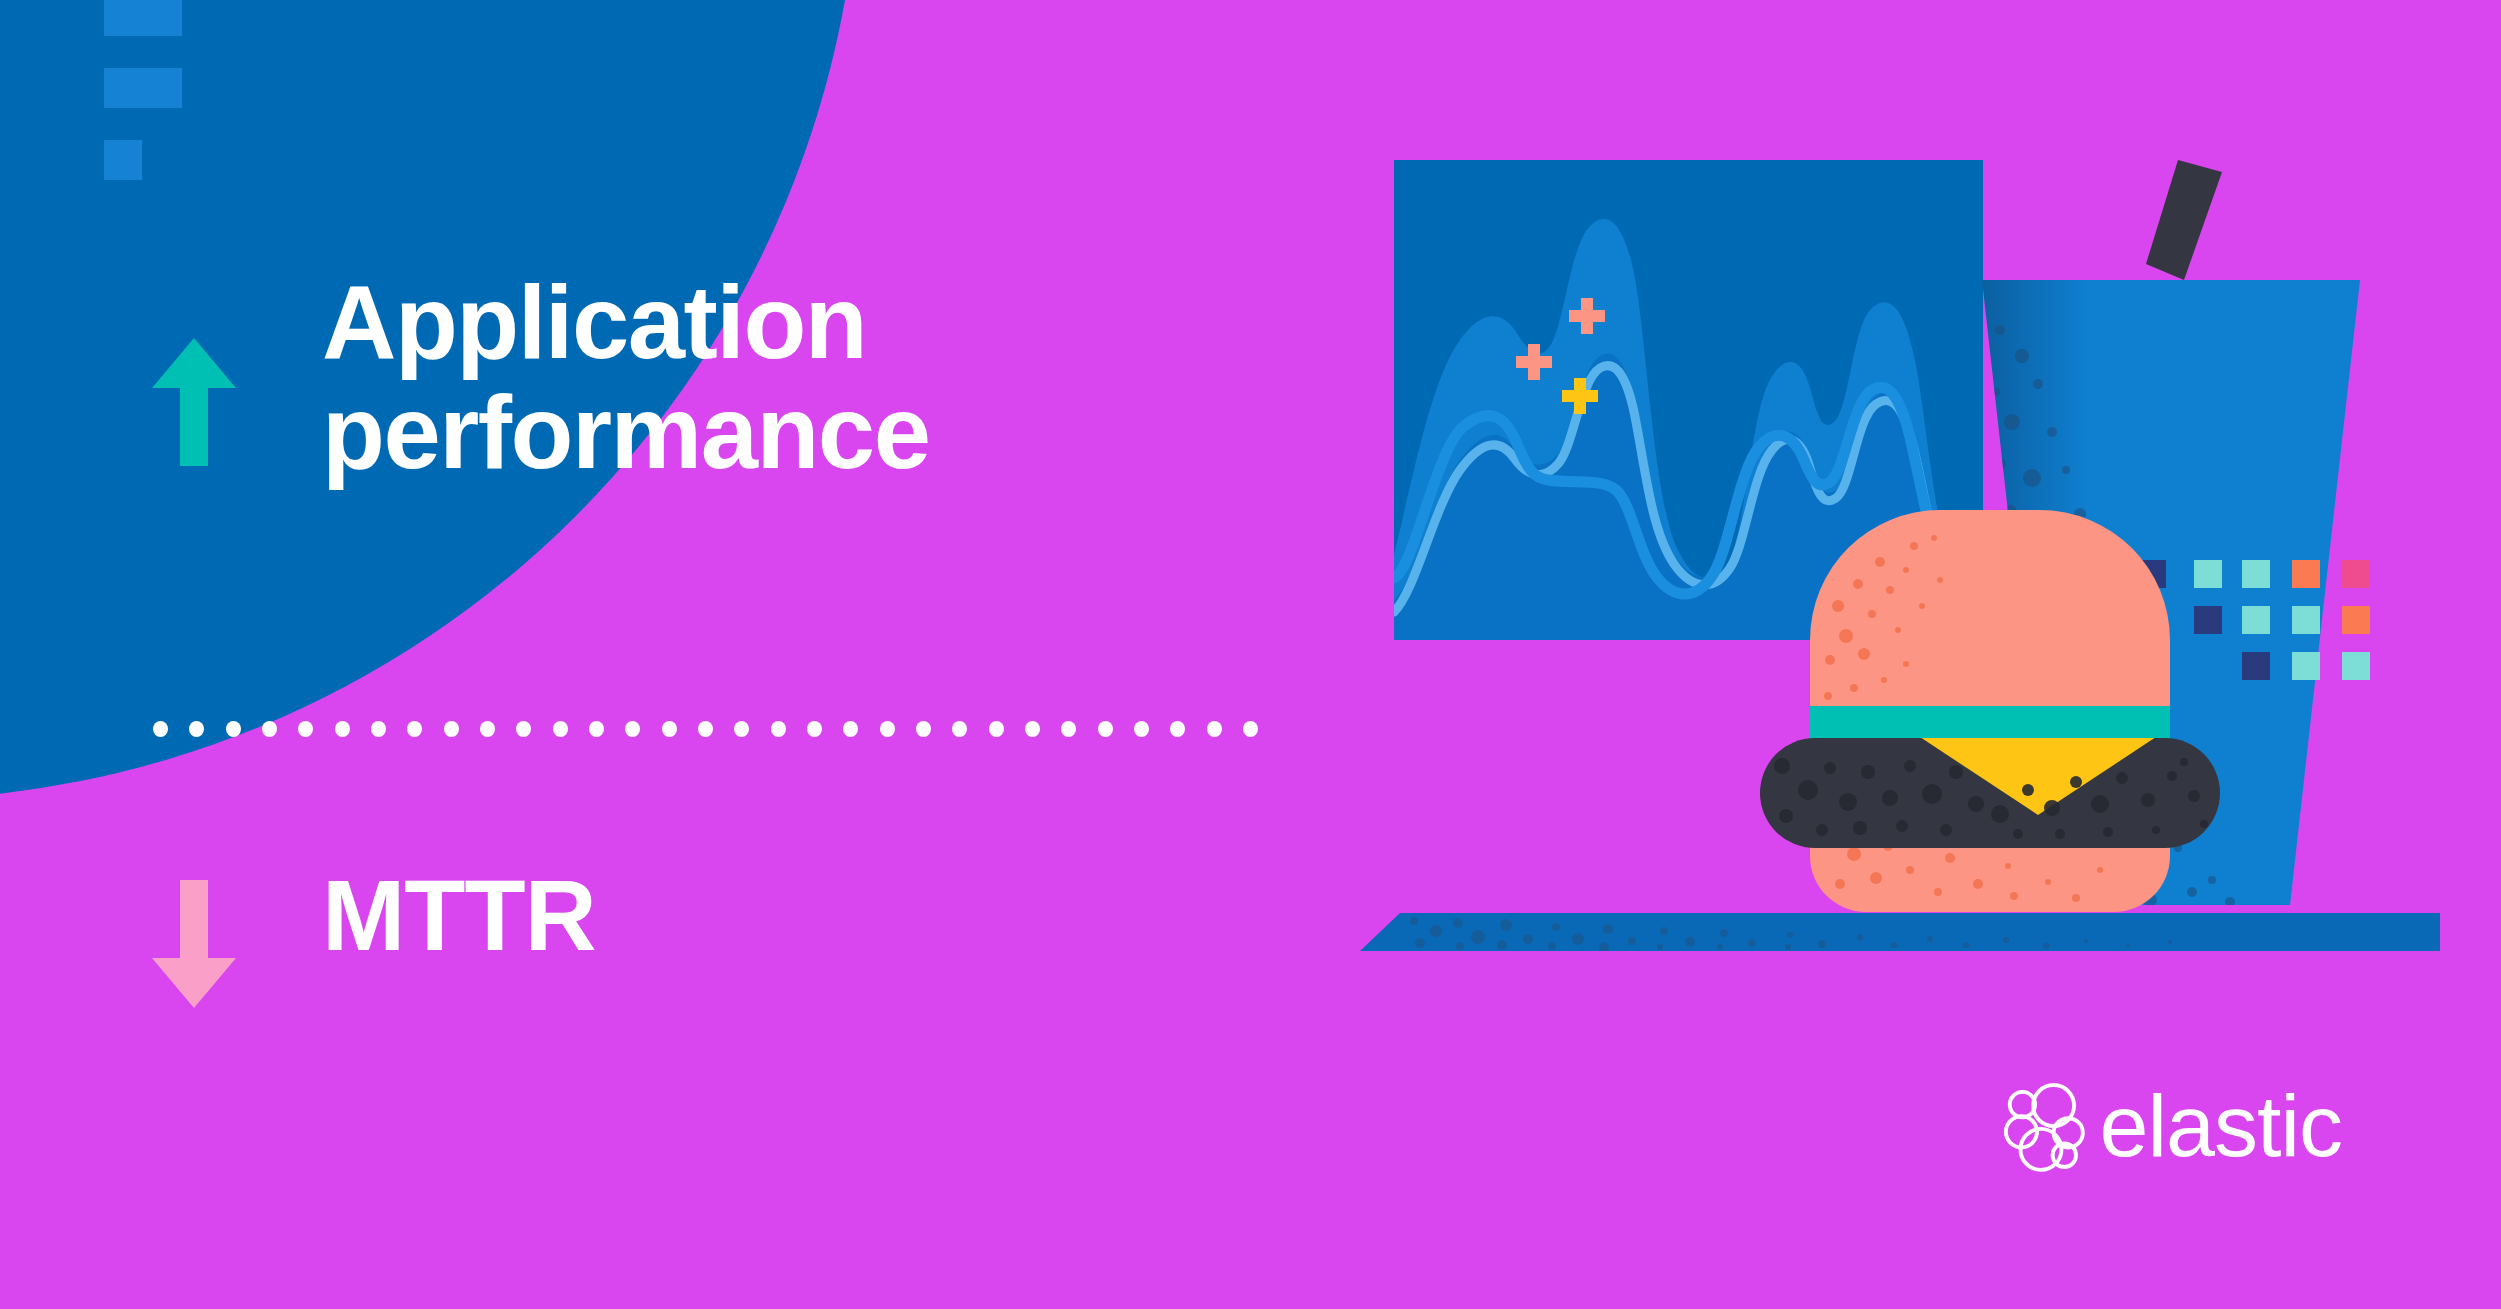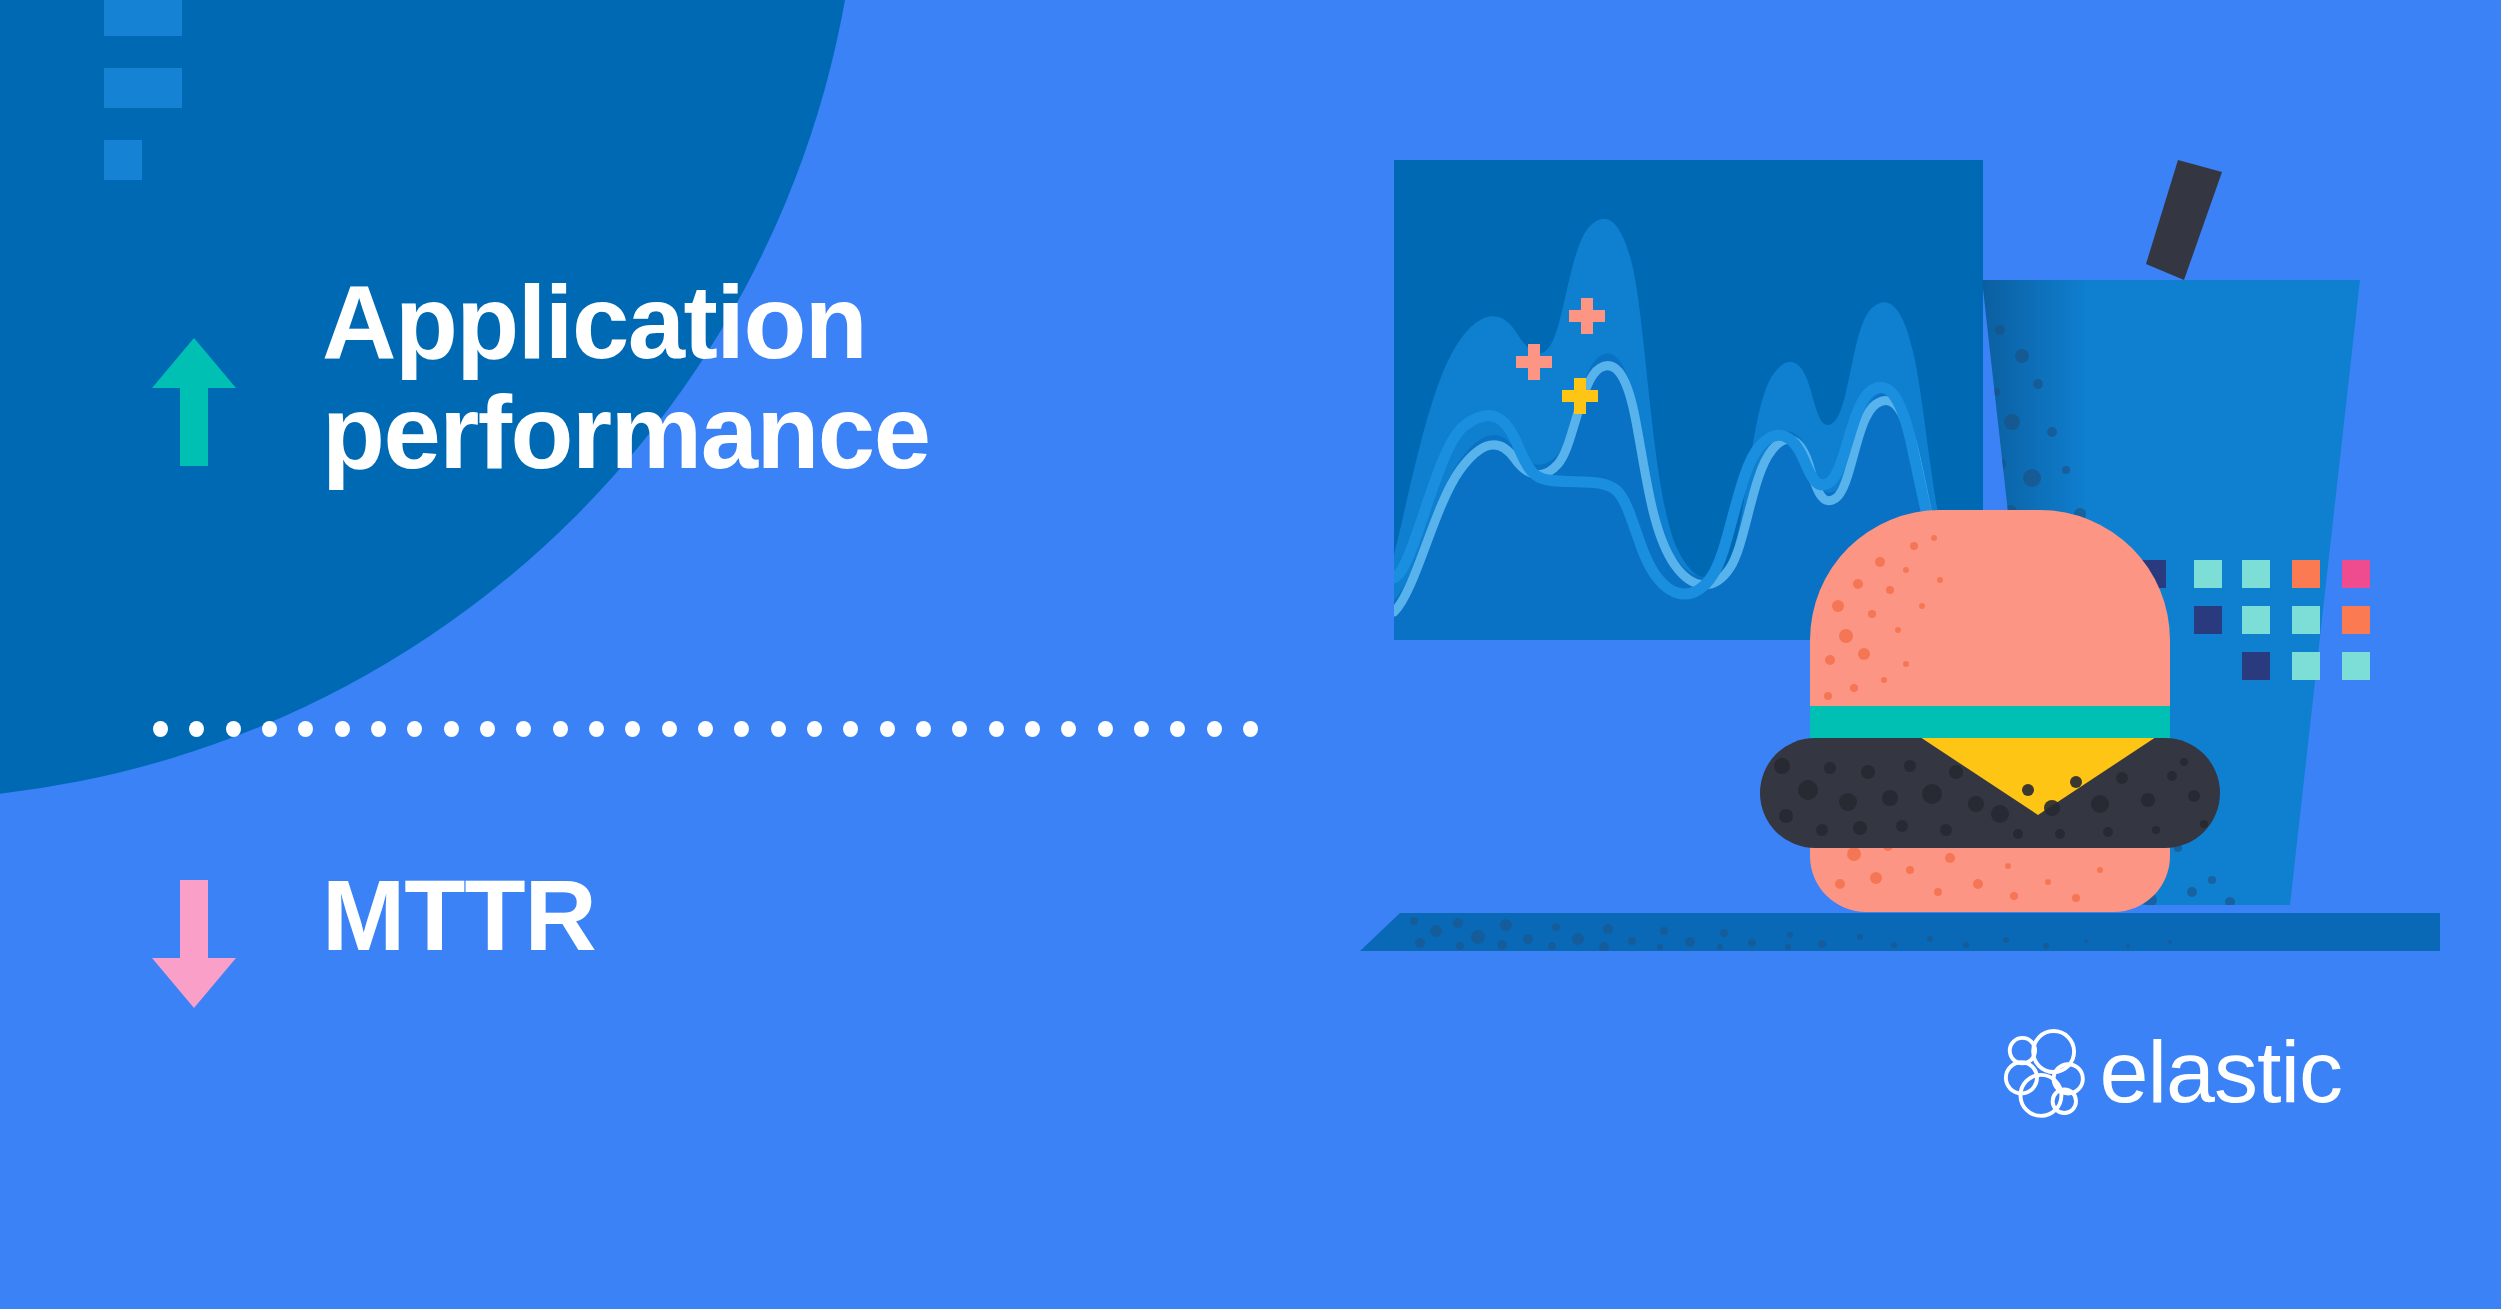--- a/index.html
+++ b/index.html
@@ -10,21 +10,21 @@
     width: 2501px;
     height: 1309px;
     overflow: hidden;
     font-family: "Liberation Sans", sans-serif;
   }
 
   #stage {
     position: relative;
     width: 2501px;
     height: 1309px;
-    background: #3b82f6;
+    background: #d946ef;
     overflow: hidden;
   }
 
   
   .bg-curve {
     position: absolute;
     left: -1080px;
     top: -1140px;
     width: 1940px;
     height: 1940px;
@@ -199,21 +199,21 @@
     border-top: 78px solid #FEC514;
   }
 
   
   .speckle { position: absolute; inset: 0; pointer-events: none; }
 
   
   .logo {
     position: absolute;
     left: 2000px;
-    top: 1024px;
+    top: 1078px;
     width: 342px;
     height: 96px;
     display: flex;
     align-items: center;
     gap: 6px;
   }
   .logo-word {
     font-size: 88px;
     line-height: 1;
     color: #FFFFFF;

